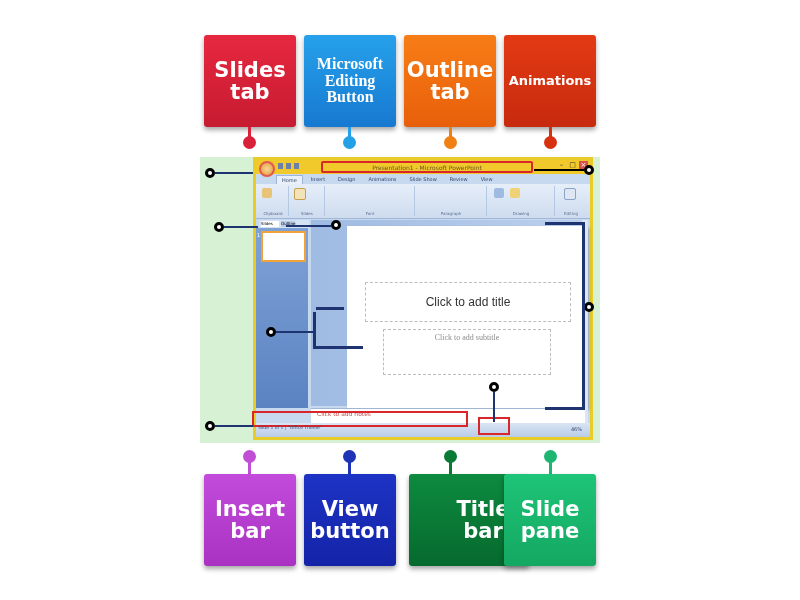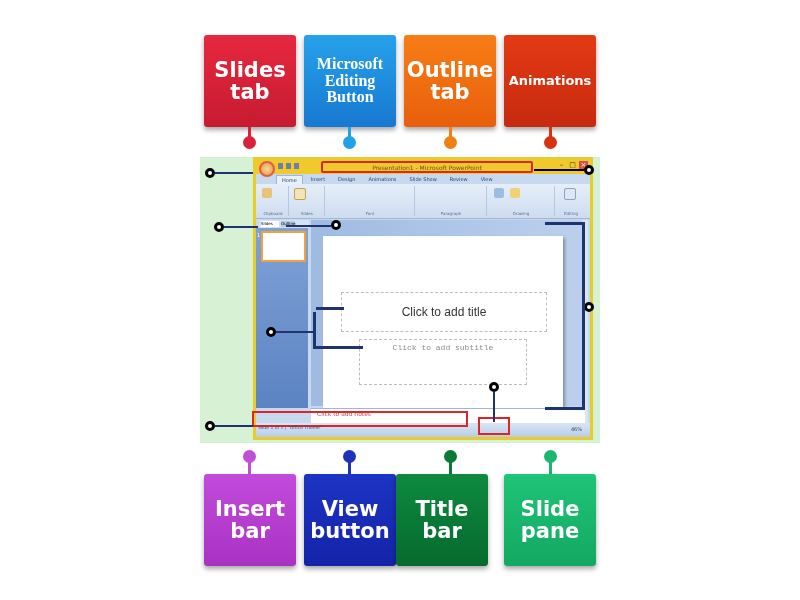--- a/index.html
+++ b/index.html
@@ -25,23 +25,23 @@
   .ribbon{position:absolute;left:0;top:24px;right:0;height:34px;background:linear-gradient(#e6eef9,#cedcef);border-bottom:1px solid #9fb6d7;}
   .rgroup{position:absolute;top:2px;height:30px;border-right:1px solid #b4c8e3;}
   .rgroup .gname{position:absolute;bottom:0;left:0;right:0;font-size:4px;color:#5a6f94;text-align:center;}
   .ricon{position:absolute;width:10px;height:10px;border-radius:2px;}
   .panetabs{position:absolute;left:3px;top:60px;width:50px;height:8px;background:#d4e2f3;}
   .panetabs div{position:absolute;top:1px;height:6px;font-size:4px;}
   .slides-pane{position:absolute;left:0;top:68px;width:52px;height:180px;background:linear-gradient(#7fa2d6,#5b83c2);}
   .thumb{position:absolute;left:5px;top:3px;width:45px;height:31px;background:#fff;border:2px solid #f1a23a;box-sizing:border-box;}
   .thumb-num{position:absolute;left:1px;top:4px;font-size:5px;color:#fff;}
   .main-area{position:absolute;left:55px;top:60px;width:274px;height:186px;background:linear-gradient(90deg,#9fbbe2,#bcd0ed);}
-  .slide{position:absolute;left:12px;top:6px;width:240px;height:182px;background:#fff;box-shadow:2px 2px 3px rgba(0,0,0,0.3);margin-top:10px;}
+  .slide{position:absolute;left:36px;top:6px;width:240px;height:182px;background:#fff;box-shadow:2px 2px 3px rgba(0,0,0,0.3);}
   .ph-title{position:absolute;left:18px;top:56px;width:204px;height:38px;border:1px dashed #bdbdbd;display:flex;align-items:center;justify-content:center;font-size:12px;color:#333;font-family:"Liberation Sans",sans-serif;}
-  .ph-sub{position:absolute;left:36px;top:103px;width:168px;height:46px;border:1px dashed #bdbdbd;font-size:8px;color:#8a8a8a;text-align:center;padding-top:3px;box-sizing:border-box;font-family:Liberation Mono, monospace;}
+  .ph-sub{position:absolute;left:36px;top:103px;width:168px;height:46px;border:1px dashed #bdbdbd;font-size:8px;color:#8a8a8a;text-align:center;padding-top:3px;box-sizing:border-box;font-family:Liberation Serif, serif;}
   .notes{position:absolute;left:55px;top:248px;width:274px;height:16px;background:#fff;border-top:1px solid #9fb6d7;font-size:6px;color:#c05050;padding-left:6px;box-sizing:border-box;line-height:10px;}
   .vscroll{position:absolute;right:2px;top:60px;width:6px;height:204px;background:#dbe5f3;}
   .statusbar{position:absolute;left:0;bottom:0;right:0;height:14px;background:linear-gradient(#d9e5f4,#b9cce7);font-size:5px;color:#33486e;}
   .status-box{position:absolute;left:-4px;top:-12px;width:216px;height:16px;border:2px solid #d9262b;box-sizing:border-box;}
   .status-text{position:absolute;left:2px;top:2px;font-size:4.5px;}
   .view-box{position:absolute;left:222px;top:-6px;width:32px;height:18px;border:2px solid #d9262b;box-sizing:border-box;}
   .zoom-ctrl{position:absolute;right:8px;top:3px;font-size:5px;}
   .marker{position:absolute;width:10px;height:10px;border:3px solid #000;border-radius:50%;background:#fff;box-sizing:border-box;}
   .navy{position:absolute;background:#1d3470;}
 </style>
@@ -200,21 +200,21 @@
       <span class="lg">Insert</span>
       <span class="lg">bar</span>
     </div>
 </div>
 <div class="label-card" style="left:304px;top:474px;background:linear-gradient(#1d33c4,#1424a8);">
   <div>
       <span class="lg">View</span>
       <span class="lg">button</span>
     </div>
 </div>
-<div class="label-card" style="left:396px;top:474px;background:linear-gradient(#0d8a3f,#066a2e);">
+<div class="label-card" style="left:409px;top:474px;background:linear-gradient(#0d8a3f,#066a2e);padding-left:28px;">
   <div>
       <span class="lg">Title</span>
       <span class="lg">bar</span>
     </div>
 </div>
 <div class="label-card" style="left:504px;top:474px;background:linear-gradient(#1ec477,#14a862);">
   <div>
       <span class="lg">Slide</span>
       <span class="lg">pane</span>
     </div>

